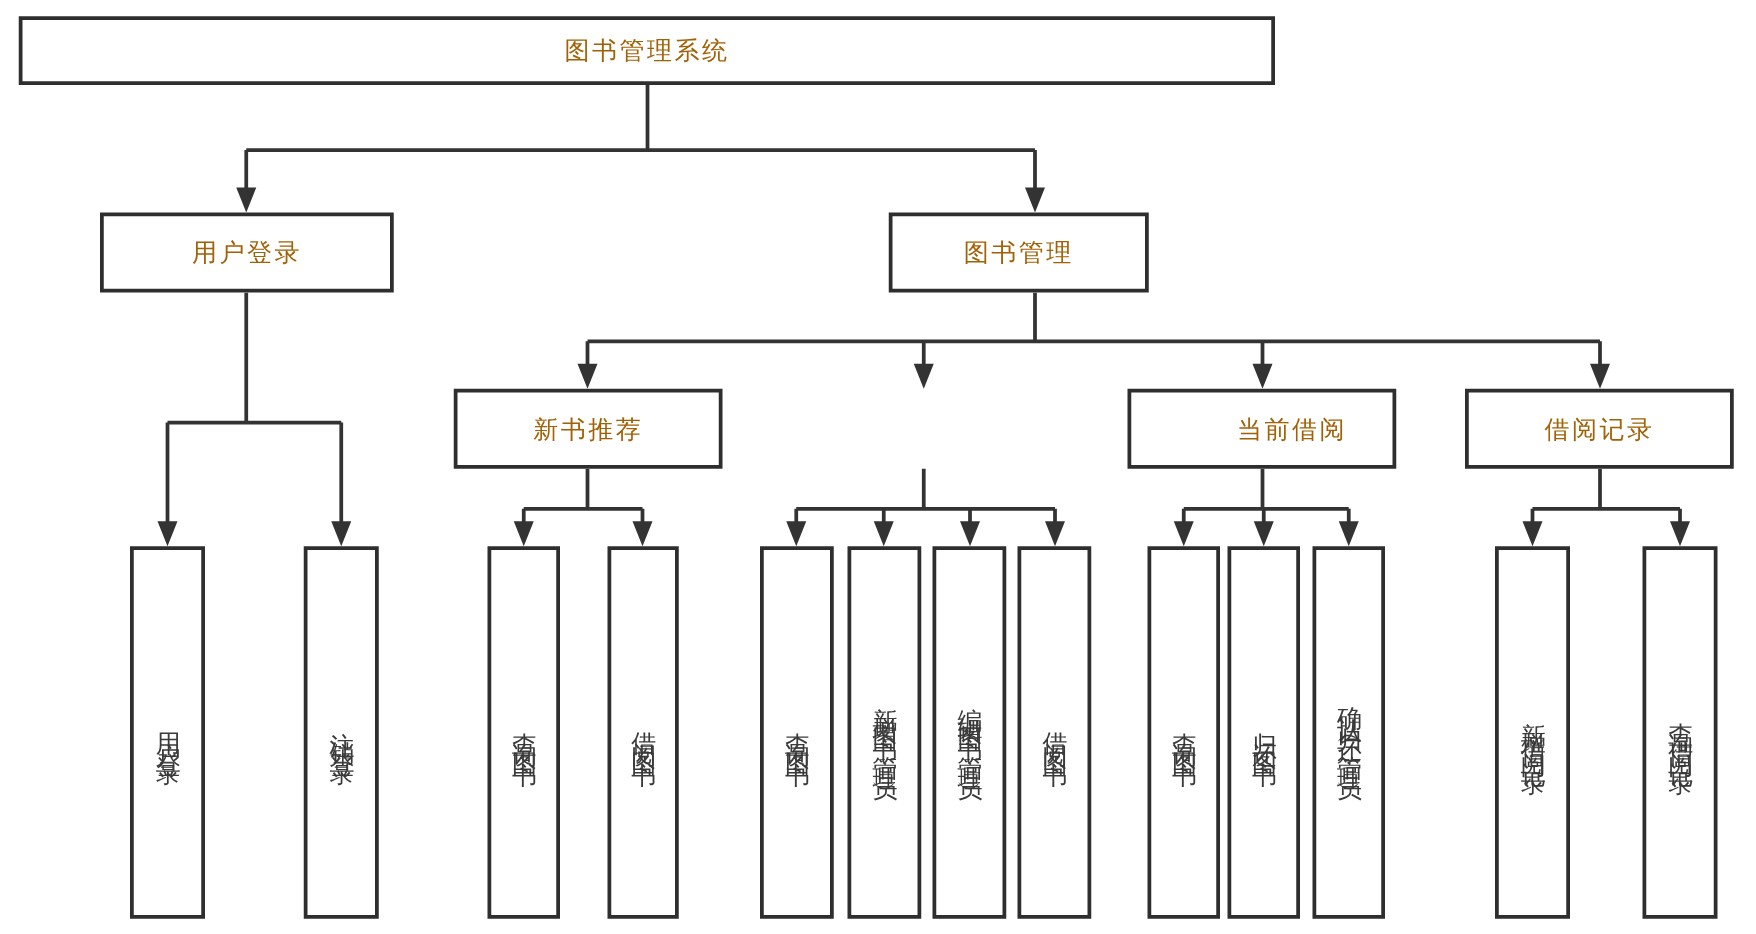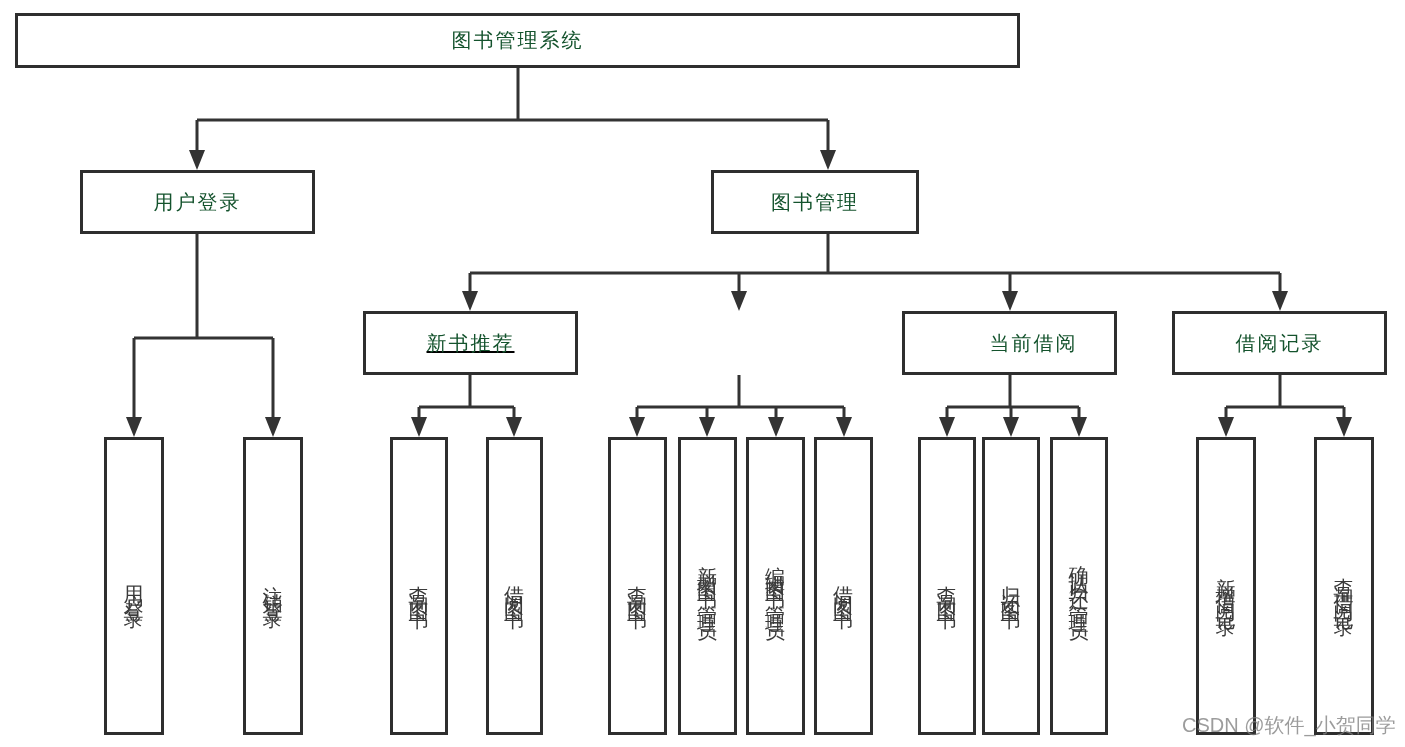--- a/index.html
+++ b/index.html
@@ -26,21 +26,21 @@
     box-sizing: border-box;
     border: 3px solid #2e2e2e;
     background: #ffffff;
     display: flex;
     align-items: center;
     justify-content: center;
     z-index: 1;
   }
   .node span {
     font-size: 20px;
-    color: #14532d;
+    color: #a16207;
     letter-spacing: 2px;
     white-space: nowrap;
   }
   .leaf span {
     writing-mode: vertical-rl;
     text-orientation: mixed;
     font-size: 20px;
     color: #3a3a3a;
     letter-spacing: 8px;
     line-height: 1;
@@ -97,21 +97,21 @@
     <span>图书管理系统</span>
   </div>
 
   <div class="node" style="left:80px; top:170px; width:235px; height:64px;">
     <span>用户登录</span>
   </div>
   <div class="node" style="left:711px; top:170px; width:208px; height:64px;">
     <span>图书管理</span>
   </div>
 
-  <div class="node" style="left:363px; top:311px; width:215px; height:64px;text-decoration:underline;">
+  <div class="node" style="left:363px; top:311px; width:215px; height:64px;">
     <span>新书推荐</span>
   </div>
   <div class="node" style="left:902px; top:311px; width:215px; height:64px;padding-left:48px;">
     <span>当前借阅</span>
   </div>
   <div class="node" style="left:1172px; top:311px; width:215px; height:64px;">
     <span>借阅记录</span>
   </div>
 
   <div class="leaf" style="left:104px; top:437px; width:60px; height:298px;">
@@ -151,15 +151,14 @@
     <span>确认归还（管理员）</span>
   </div>
 
   <div class="leaf" style="left:1196px; top:437px; width:60px; height:298px;">
     <span>新增借阅记录</span>
   </div>
   <div class="leaf" style="left:1314px; top:437px; width:60px; height:298px;">
     <span>查询借阅记录</span>
   </div>
 
-  <div class="watermark">CSDN @软件_小贺同学</div>
 
 </div>
 
 </body></html>

